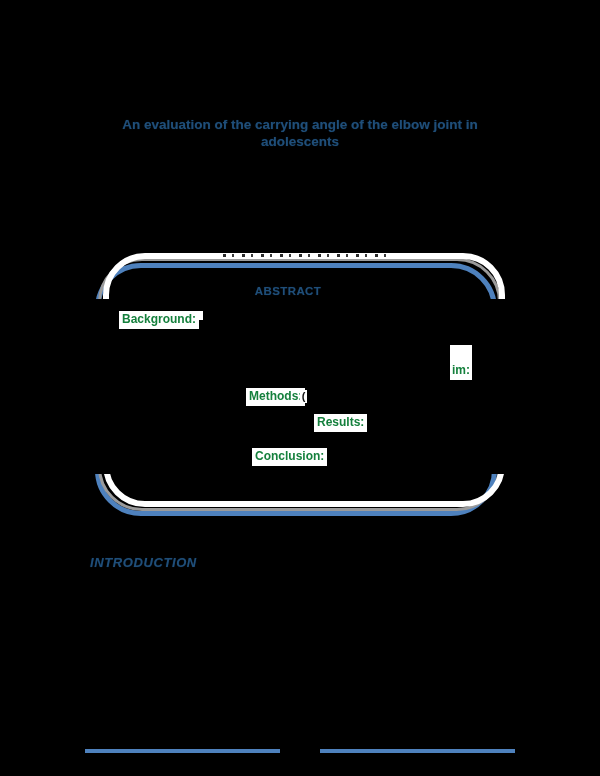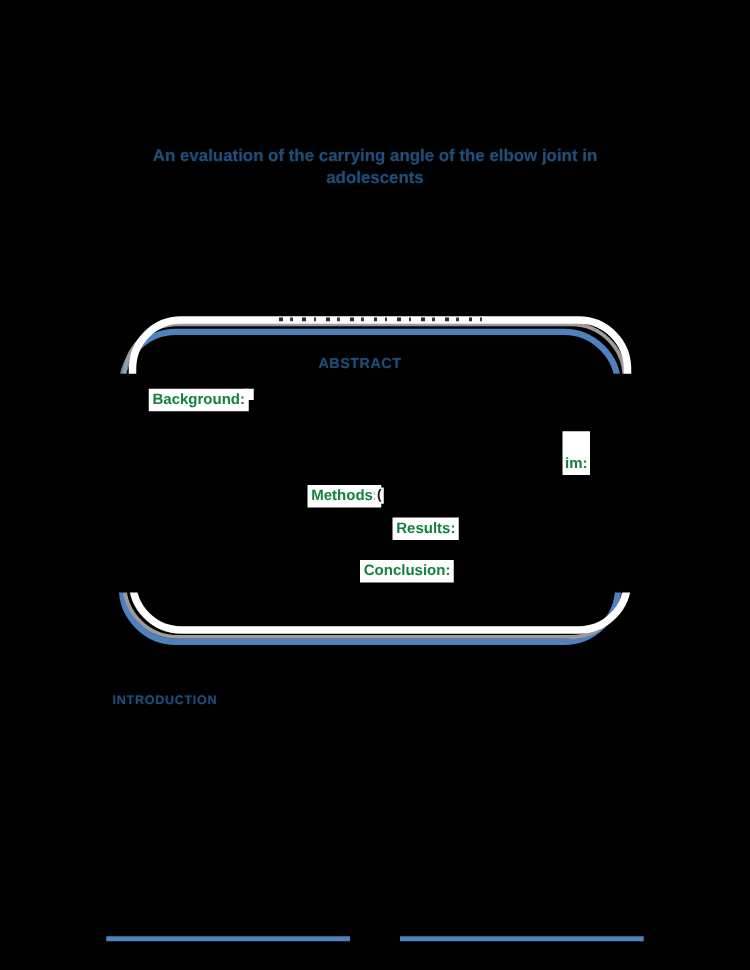--- a/index.html
+++ b/index.html
@@ -34,25 +34,25 @@
   .chip{position:absolute;z-index:6;background:#FFFFFF;color:#15803d;font-weight:bold;
        font-size:12px;line-height:15px;padding:1px 3px 2px 3px;white-space:nowrap;}
   .chip-fragment{position:absolute;z-index:6;background:#FFFFFF;}
   .chip-bg{left:119px;top:311px;}
   .frag-bg{left:195px;top:311px;width:8px;height:9px;}
   .chip-aim{left:450px;top:345px;padding:18px 2px 2px 2px;}
   .chip-methods{left:246px;top:388px;}
   .frag-methods{left:300px;top:390px;width:7px;height:13px;
        color:#111;font-weight:bold;font-size:11px;line-height:13px;text-align:center;}
   .chip-results{left:314px;top:414px;}
-  .chip-conclusion{left:252px;top:448px;margin-left:36px;}
+  .chip-conclusion{left:252px;top:448px;}
 
   
   .intro-heading{position:absolute;left:90px;top:555px;color:#1F4E79;font-weight:bold;
-       font-size:10px;letter-spacing:.6px;text-shadow:0 0 1px rgba(31,78,121,.5);}
+       font-size:13px;letter-spacing:.6px;text-shadow:0 0 1px rgba(31,78,121,.5);font-style:italic;}
 
   
   .rule{position:absolute;height:4px;background:#4E81BD;}
   .rule-left{left:85px;top:749px;width:195px;}
   .rule-right{left:320px;top:749px;width:195px;}
 </style>
 </head>
 <body>
 
 <div class="page">

